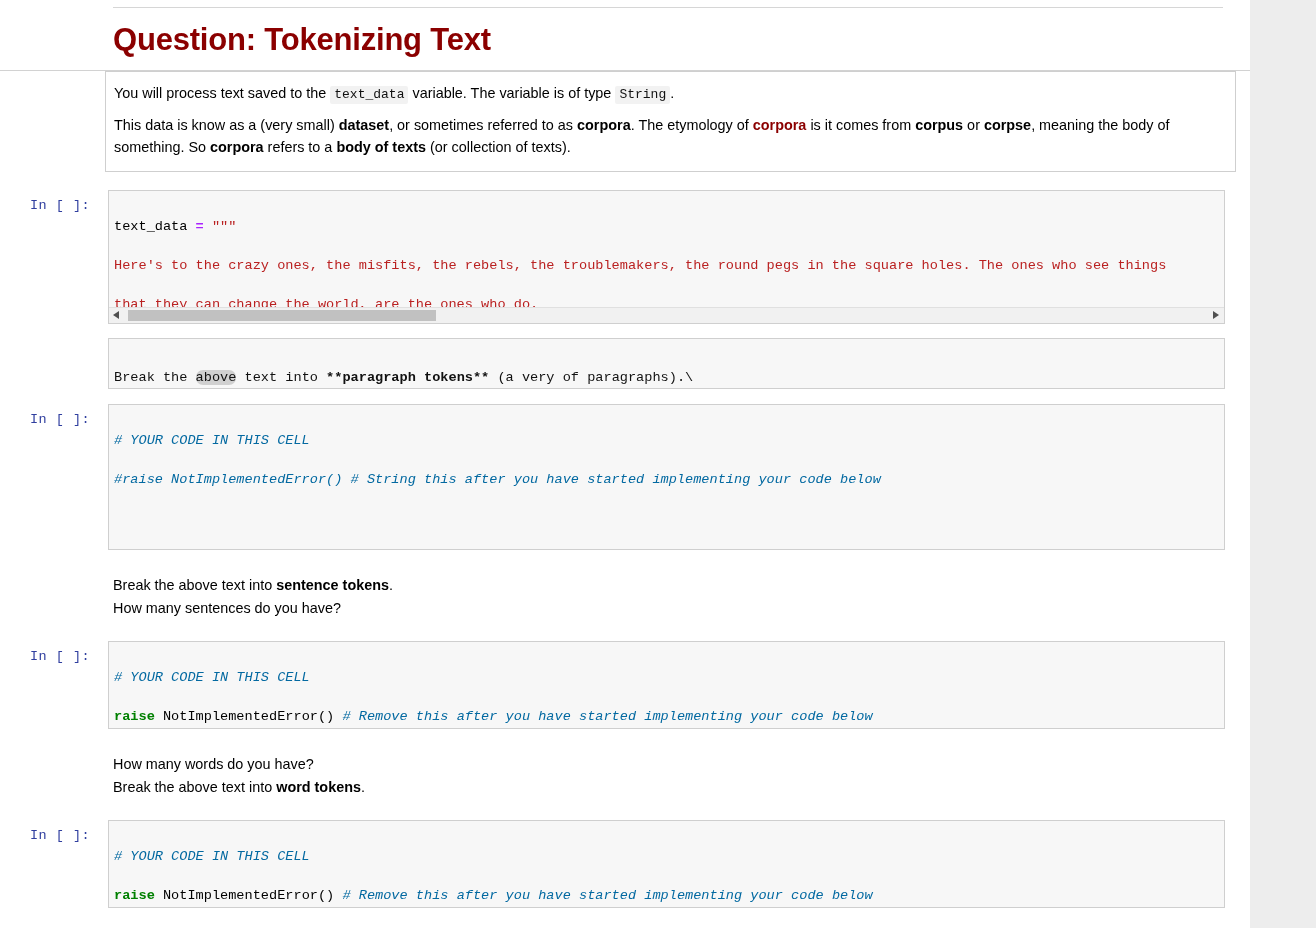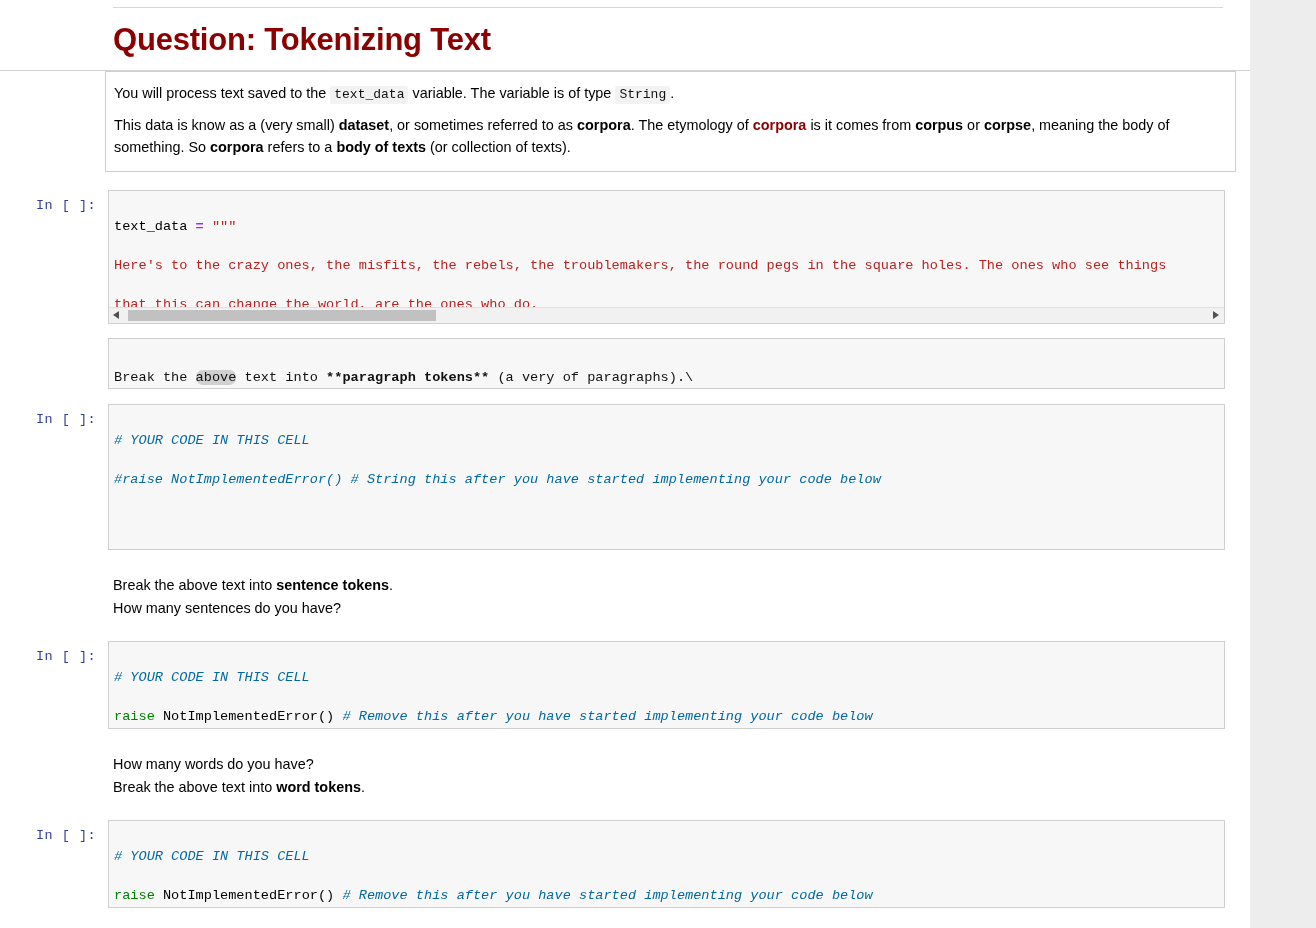--- a/index.html
+++ b/index.html
@@ -56,21 +56,21 @@
     left: 0;
     top: 70px;
     width: 1250px;
     height: 1px;
     background: #d2d2d2;
   }
 
   .prompt {
     position: absolute;
     width: 72px;
-    text-align: center;
+    text-align: left;
     font-family: "Liberation Mono", monospace;
     font-size: 13.5px;
     color: #303F9F;
     letter-spacing: 0.5px;
     white-space: pre;
     user-select: none;
   }
 
   
   .md-box {
@@ -150,21 +150,21 @@
     color: #111;
   }
   .sel {
     background: #d0d0d0;
     border-radius: 7px;
   }
 
   
   .py-str  { color: #BA2121; }
   .py-op   { color: #AA22FF; font-weight: bold; }
-  .py-kw   { color: #008000; font-weight: normal; }
+  .py-kw   { color: #008000; font-weight: bold; }
   .py-com  { color: #0369a1; font-style: italic; }
   .py-name { color: #000000; }
 
   
   .hscroll {
     position: absolute;
     left: 0;
     bottom: 0;
     width: 100%;
     height: 15px;
@@ -210,21 +210,21 @@
     <p><span>You will process text saved to the </span><code class="inline">text_data</code><span> variable. The variable is of type </span><code class="inline">String</code><span>.</span></p>
     <p><span>This data is know as a (very small) </span><b>dataset</b><span>, or sometimes referred to as </span><b>corpora</b><span>. The etymology of </span><b class="hl-red">corpora</b><span> is it comes from </span><b>corpus</b><span> or </span><b>corpse</b><span>, meaning the body of something. So </span><b>corpora</b><span> refers to a </span><b>body of texts</b><span> (or collection of texts).</span></p>
   </div>
 
   <div class="prompt" style="left:30px; top:198px;">In [ ]:</div>
 
   <div class="code-box" style="top:190px; width:1117px; height:134px;">
     <div class="code-inner">
 <div class="ln"><span class="py-name">text_data</span> <span class="py-op">=</span> <span class="py-str">"""</span></div>
 <div class="ln"><span class="py-str">Here's to the crazy ones, the misfits, the rebels, the troublemakers, the round pegs in the square holes. The ones who see things</span></div>
-<div class="ln"><span class="py-str">that this can change the world, are the ones who do.</span></div>
+<div class="ln"><span class="py-str">that they can change the world, are the ones who do.</span></div>
 
 
     </div>
     <div class="hscroll">
       <div class="arrow-l"></div>
       <div class="thumb"></div>
       <div class="arrow-r"></div>
     </div>
   </div>
 

